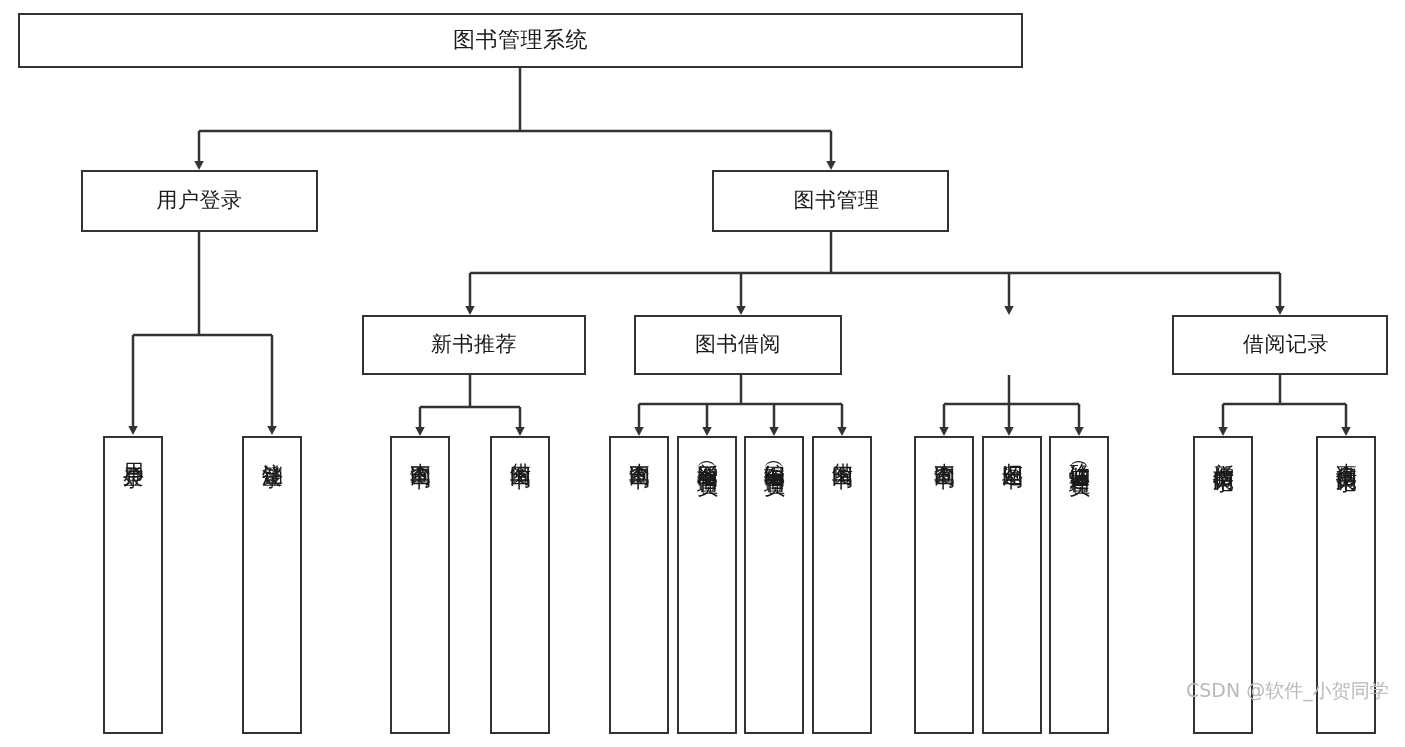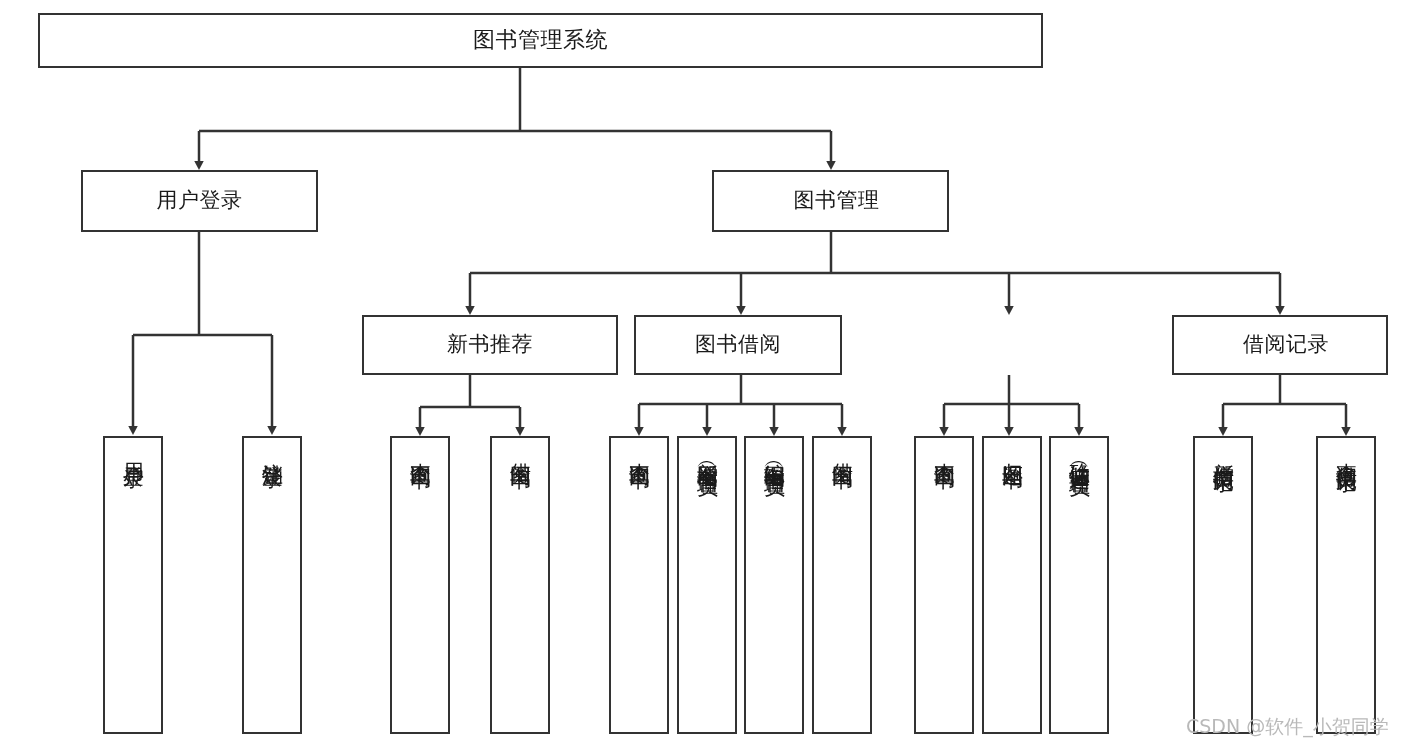--- a/index.html
+++ b/index.html
@@ -57,21 +57,21 @@
     writing-mode: vertical-rl;
     text-orientation: upright;
     font-size: 21px;
     line-height: 1.28;
     letter-spacing: 2px;
     white-space: nowrap;
   }
   .watermark {
     position: absolute;
     left: 1186px;
-    top: 714px;
+    top: 678px;
     font-size: 19px;
     color: #b9b9b9;
     white-space: nowrap;
     font-family: "DejaVu Sans", "Liberation Sans", sans-serif;
   }
 </style>
 </head>
 <body>
 
 <div id="diagram-root">
@@ -120,32 +120,32 @@
       <path d="M1009,404 L1009,428" marker-end="url(#arrow)"></path>
       <path d="M1079,404 L1079,428" marker-end="url(#arrow)"></path>
 
       <path d="M1280,375 L1280,404"></path>
       <path d="M1223,404 L1346,404"></path>
       <path d="M1223,404 L1223,428" marker-end="url(#arrow)"></path>
       <path d="M1346,404 L1346,428" marker-end="url(#arrow)"></path>
     </g>
   </svg>
 
-  <div class="node root horiz" style="left:18px; top:13px; width:1005px; height:55px;margin-left:20px;">
+  <div class="node root horiz" style="left:18px; top:13px; width:1005px; height:55px;">
     <span class="label">图书管理系统</span>
   </div>
 
   <div class="node horiz" style="left:81px; top:170px; width:237px; height:62px;">
     <span class="label">用户登录</span>
   </div>
   <div class="node horiz" style="left:712px; top:170px; width:237px; height:62px;padding-left:12px;">
     <span class="label">图书管理</span>
   </div>
 
-  <div class="node horiz" style="left:362px; top:315px; width:256px; height:60px;">
+  <div class="node horiz" style="left:362px; top:315px; width:224px; height:60px;">
     <span class="label">新书推荐</span>
   </div>
   <div class="node horiz" style="left:634px; top:315px; width:208px; height:60px;">
     <span class="label">图书借阅</span>
   </div>
   <div class="node horiz" style="left:1172px; top:315px; width:216px; height:60px;padding-left:12px;">
     <span class="label">借阅记录</span>
   </div>
 
   <div class="node leaf" style="left:103px; top:436px; width:60px; height:298px;">

